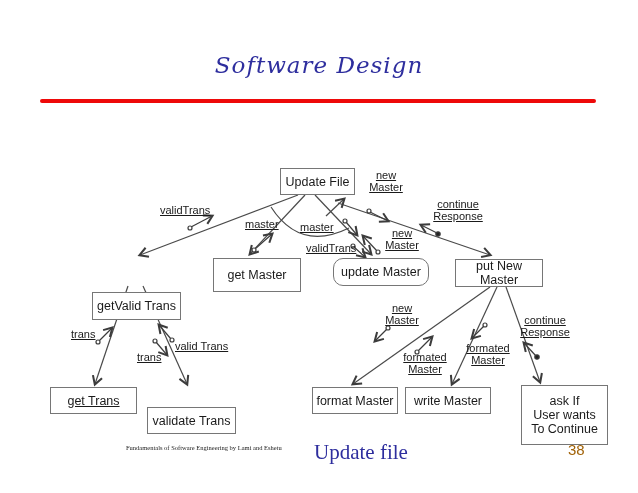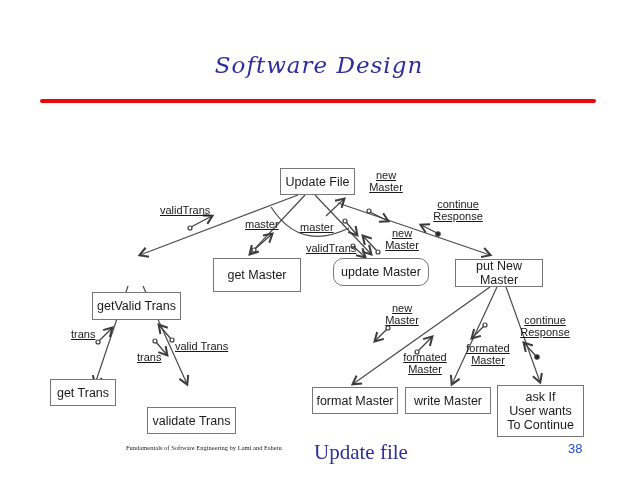--- a/index.html
+++ b/index.html
@@ -36,21 +36,21 @@
   svg.wires{position:absolute;left:0;top:160px;}
   .footer-left{
     position:absolute;left:126px;top:444px;
     font-family:"Liberation Serif",serif;font-size:6.5px;color:#222;
   }
   .footer-center{
     position:absolute;left:314px;top:440px;
     font-family:"Liberation Serif",serif;font-size:21px;color:#2e2e9e;
   }
   .page-number{
-    position:absolute;left:568px;top:441px;font-size:13px;color:#1d4ed8;
+    position:absolute;left:568px;top:441px;font-size:15px;color:#a16207;
   }
 </style>
 </head>
 <body>
 
 <div class="slide">
 
   <div class="title">Software Design</div>
   <div class="divider"></div>
 
@@ -104,25 +104,25 @@
       <line x1="536" y1="196" x2="524" y2="183" marker-end="url(#arr)"></line>
       <circle cx="537" cy="197" r="2.2" fill="#222"></circle>
     </g>
   </svg>
 
   <div class="node" style="left:280px;top:168px;width:75px;height:27px;"><span>Update File</span></div>
   <div class="node" style="left:92px;top:258px;width:89px;height:28px;margin-top:34px;"><span>getValid Trans</span></div>
   <div class="node" style="left:213px;top:258px;width:88px;height:34px;"><span>get Master</span></div>
   <div class="node" style="left:333px;top:258px;width:96px;height:28px;border-radius:10px;"><span>update Master</span></div>
   <div class="node" style="left:455px;top:259px;width:88px;height:28px;"><span>put New Master</span></div>
-  <div class="node" style="left:50px;top:379px;width:66px;height:27px;"><span>get Trans</span></div>
+  <div class="node" style="left:50px;top:387px;width:87px;height:27px;text-decoration:underline;"><span>get Trans</span></div>
   <div class="node" style="left:147px;top:387px;width:89px;height:27px;margin-top:20px;"><span>validate Trans</span></div>
   <div class="node" style="left:312px;top:387px;width:86px;height:27px;"><span>format Master</span></div>
   <div class="node" style="left:405px;top:387px;width:86px;height:27px;"><span>write Master</span></div>
-  <div class="node" style="left:497px;top:385px;width:87px;height:52px;"><span>ask If
+  <div class="node" style="left:521px;top:385px;width:87px;height:60px;"><span>ask If
 User wants
 To Continue</span></div>
 
   <div class="lbl" style="left:160px;top:205px;">validTrans</div>
   <div class="lbl" style="left:245px;top:219px;">master</div>
   <div class="lbl" style="left:300px;top:222px;">master</div>
   <div class="lbl" style="left:306px;top:243px;">validTrans</div>
   <div class="lbl c" style="left:362px;top:170px;width:48px;">new
 Master</div>
   <div class="lbl c" style="left:378px;top:228px;width:48px;">new

